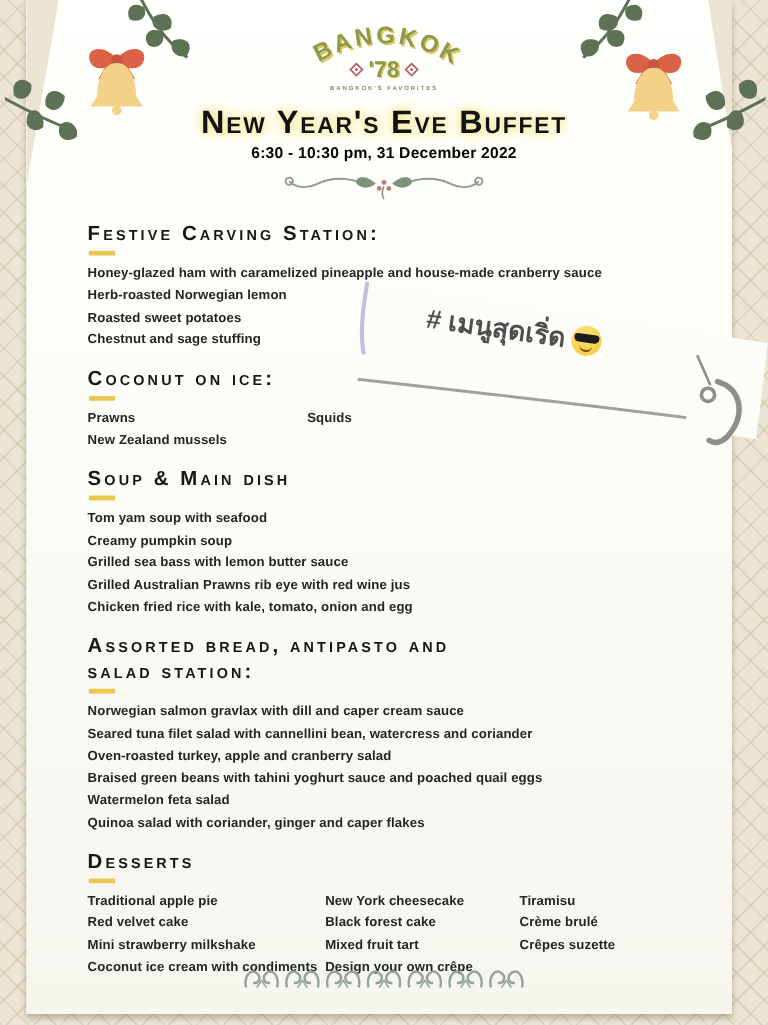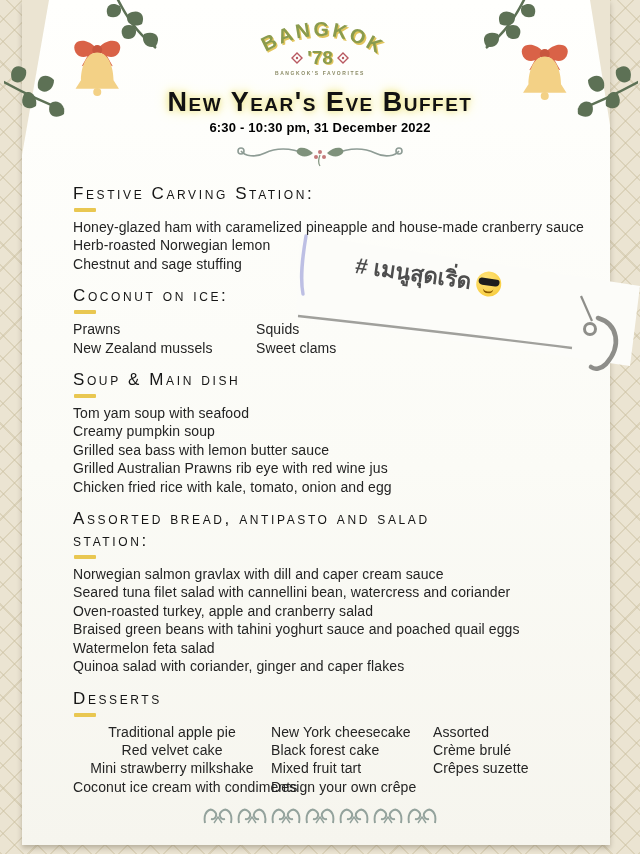--- a/index.html
+++ b/index.html
@@ -29,28 +29,28 @@
     margin-top:9px;font-variant:small-caps;font-weight:800;font-size:27px;
     letter-spacing:1.5px;color:#121212;line-height:30px;
     text-shadow:0 0 5px #f3eda2,0 0 9px #f3eda2,0 0 14px #f3eda2;
   }
   .date{margin-top:3px;font-size:13px;font-weight:700;color:#000000;line-height:16px;letter-spacing:.2px;}
   .divider{margin:5px auto 0;width:170px;height:26px;}
 
   .menu{position:relative;z-index:4;margin-top:5px;padding:0 28px 0 73px;}
   .sec{margin-top:12px;}
   .sec-h{
-    margin:0;font-variant:small-caps;font-weight:400;font-size:17px;
+    margin:0;font-variant:small-caps;font-weight:700;font-size:17px;
     letter-spacing:2.6px;color:#161616;line-height:22px;max-width:360px;
   }
   .dash{width:22px;height:4px;background:#e9c751;margin:3px 0 6px 1px;border-radius:1px;}
-  .item{font-size:14px;color:#242424;line-height:18.4px;font-weight:400;letter-spacing:.1px;white-space:nowrap;}
+  .item{font-size:11px;color:#242424;line-height:18.4px;font-weight:700;letter-spacing:.1px;white-space:nowrap;}
   .cols2{display:grid;grid-template-columns:183px auto;}
   .cols3{display:flex;}
-  .dcol1{width:198px;text-align:center;}
+  .dcol1{width:198px;}
   .dcol2{width:162px;}
 
   .tag{position:absolute;left:278px;top:218px;width:366px;height:160px;z-index:6;pointer-events:none;}
   .tag svg{position:absolute;left:0;top:0;}
   .tag-text{
     position:absolute;left:80px;top:30px;transform:rotate(8deg);transform-origin:left top;
     font-size:22px;font-weight:600;color:#4e4e4e;white-space:nowrap;
     display:flex;align-items:center;gap:5px;
   }
   .emoji-face{width:25px;height:25px;border-radius:50%;position:relative;display:inline-block;
@@ -162,31 +162,31 @@
   </svg>
 </div>
 
 <div class="menu">
 
   <div class="sec">
     <h2 class="sec-h">Festive Carving Station:</h2>
     <div class="dash"></div>
     <div class="item">Honey-glazed ham with caramelized pineapple and house-made cranberry sauce</div>
     <div class="item">Herb-roasted Norwegian lemon</div>
+    <div class="item">Roasted sweet potatoes</div>
     <div class="item">Chestnut and sage stuffing</div>
   </div>
 
   <div class="sec">
     <h2 class="sec-h">Coconut on ice:</h2>
     <div class="dash"></div>
     <div class="cols2">
       <div class="item">Prawns</div>
       <div class="item">Squids</div>
       <div class="item">New Zealand mussels</div>
-      <div class="item">Sweet clams</div>
     </div>
   </div>
 
   <div class="sec">
     <h2 class="sec-h">Soup &amp; Main dish</h2>
     <div class="dash"></div>
     <div class="item">Tom yam soup with seafood</div>
     <div class="item">Creamy pumpkin soup</div>
     <div class="item">Grilled sea bass with lemon butter sauce</div>
     <div class="item">Grilled Australian Prawns rib eye with red wine jus</div>
@@ -214,21 +214,21 @@
         <div class="item">Mini strawberry milkshake</div>
         <div class="item">Coconut ice cream with condiments</div>
       </div>
       <div class="dcol2">
         <div class="item">New York cheesecake</div>
         <div class="item">Black forest cake</div>
         <div class="item">Mixed fruit tart</div>
         <div class="item">Design your own crêpe</div>
       </div>
       <div class="dcol3">
-        <div class="item">Assorted</div>
+        <div class="item">Tiramisu</div>
         <div class="item">Crème brulé</div>
         <div class="item">Crêpes suzette</div>
       </div>
     </div>
   </div>
 </div>
 
 <div class="tag">
   <svg width="366" height="160" viewBox="0 0 366 160">
     <polygon points="22,16 362,68 352,148 18,100" fill="#fcfcf9"></polygon>

